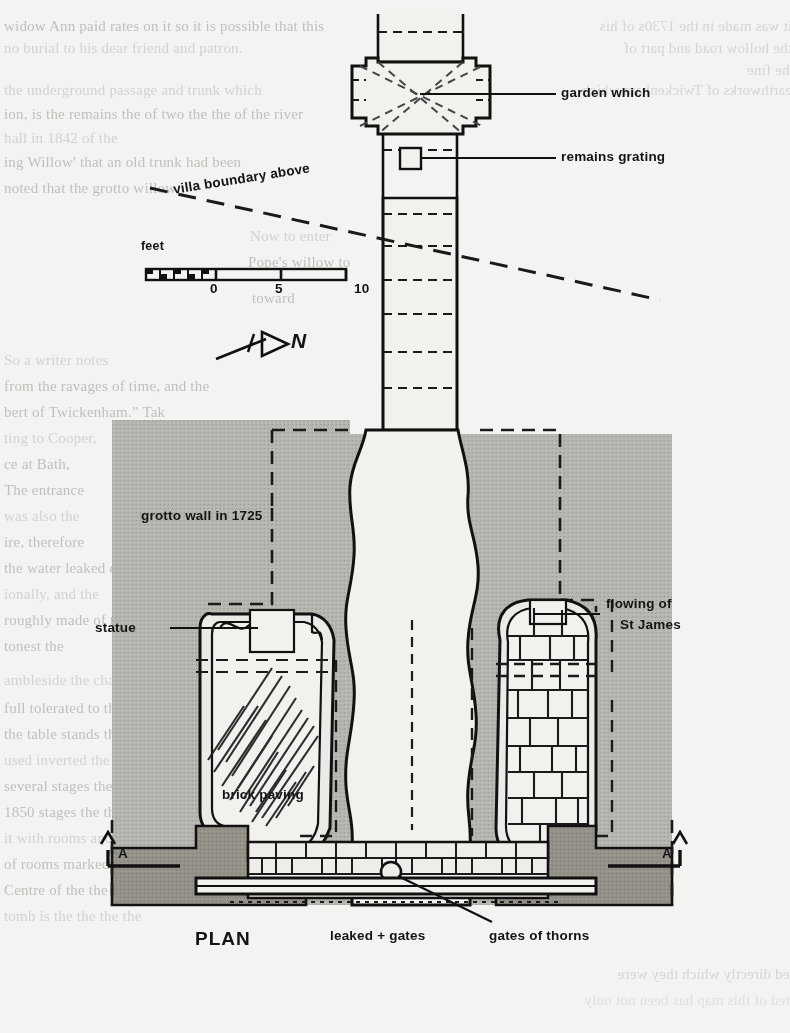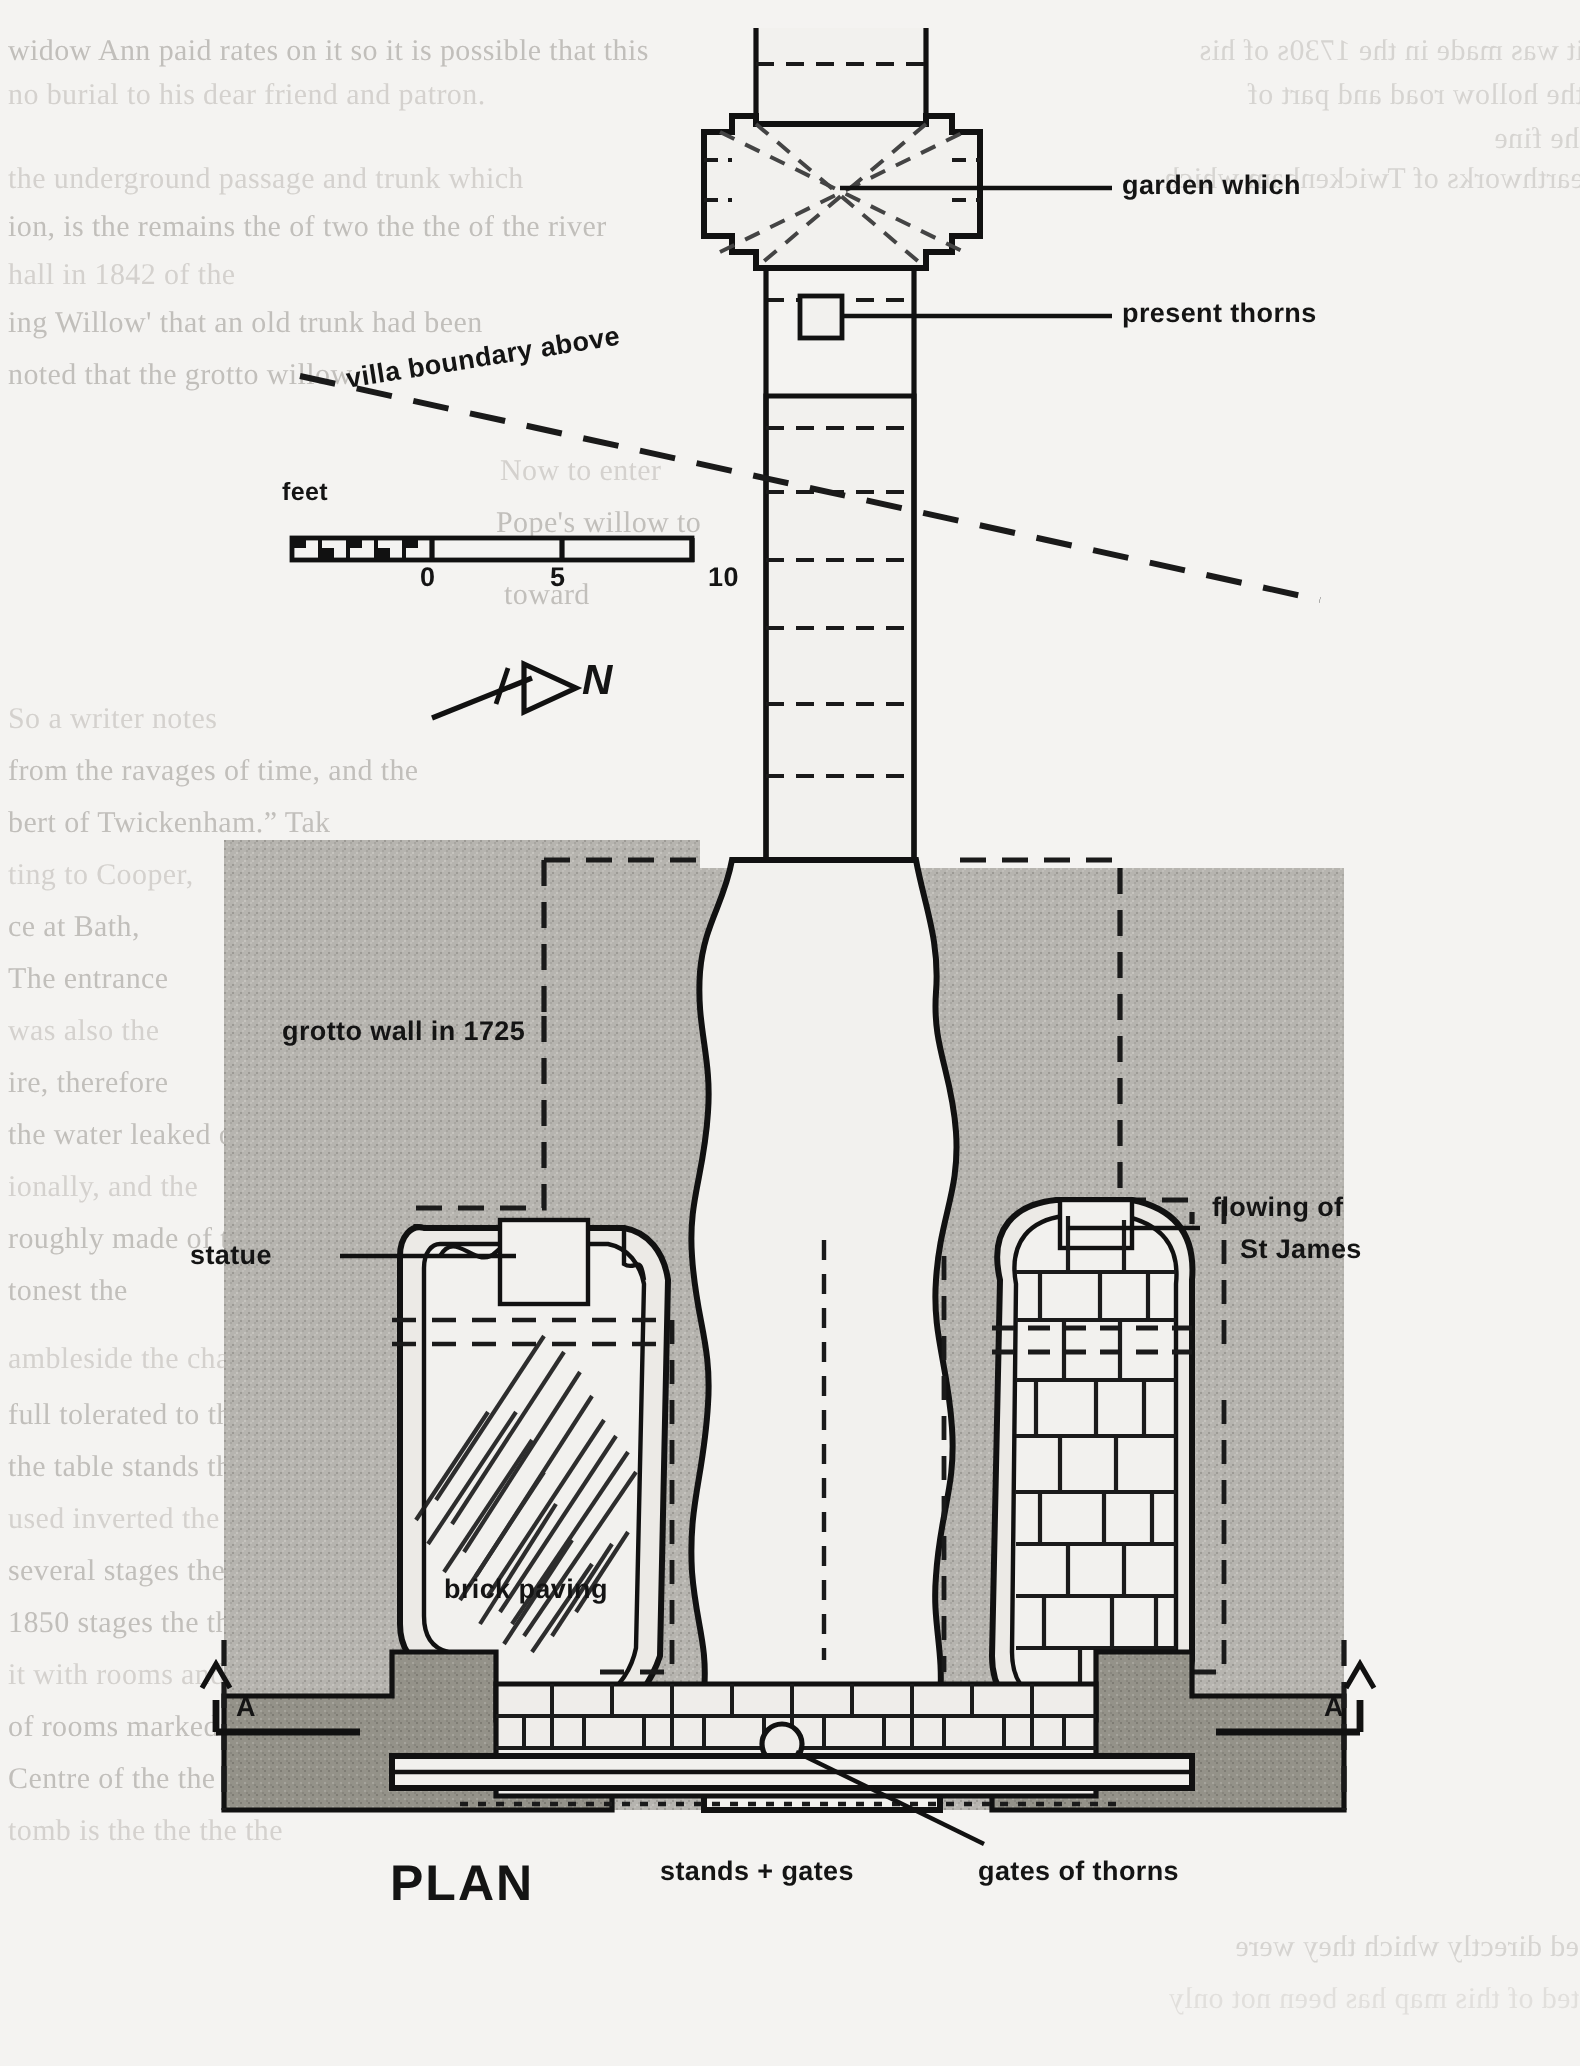--- a/index.html
+++ b/index.html
@@ -21,21 +21,21 @@
   }
   .bleed.rev{transform:scaleX(-1);opacity:.5;}
   .bleed.lt{color:#cfccc8;}
   svg#plan{position:absolute;left:0;top:0;}
   .lbl{
     position:absolute;font-family:"Liberation Sans",sans-serif;
     font-weight:bold;color:#141414;font-size:13.5px;
     letter-spacing:.2px;white-space:nowrap;
   }
   .lbl.small{font-size:12.5px;}
-  .lbl.plan{font-size:25px;letter-spacing:1px;}
+  .lbl.plan{font-size:19px;letter-spacing:1px;}
   .lbl.rot{transform:rotate(-9deg);transform-origin:left top;}
   .lbl.n{font-size:21px;font-weight:bold;font-style:italic;}
 </style>
 </head>
 <body>
 
 <div id="page">
 
   <div id="bleed-layer">
       <div class="bleed" style="left: 4px; top: 18px;">widow Ann paid rates on it so it is possible that this</div>
@@ -401,41 +401,41 @@
     </g>
     <g>
       <path d="M608,866 L680,866" stroke="#111" stroke-width="3.4" fill="none"></path>
       <path d="M680,866 L680,850" stroke="#111" stroke-width="3.4" fill="none"></path>
       <path d="M673,844 L680,832 L687,844" stroke="#111" stroke-width="2.6" fill="none"></path>
     </g>
   </svg>
 
   <div class="lbl" style="left:561px;top:85px">garden which</div>
 
-  <div class="lbl" style="left:561px;top:149px">present thorns</div>
+  <div class="lbl" style="left:561px;top:149px">remains grating</div>
 
   <div class="lbl rot" style="left:172px;top:182px">villa boundary above</div>
 
   <div class="lbl small" style="left:141px;top:239px">feet</div>
   <div class="lbl" style="left:210px;top:281px">0</div>
   <div class="lbl" style="left:275px;top:281px">5</div>
   <div class="lbl" style="left:354px;top:281px">10</div>
 
   <div class="lbl n" style="left:291px;top:329px">N</div>
 
   <div class="lbl" style="left:141px;top:508px">grotto wall in 1725</div>
 
   <div class="lbl" style="left:95px;top:620px">statue</div>
 
   <div class="lbl" style="left:606px;top:596px">flowing of</div>
   <div class="lbl" style="left:620px;top:617px">St James</div>
 
   <div class="lbl" style="left:222px;top:787px">brick paving</div>
 
-  <div class="lbl" style="left:330px;top:928px">stands + gates</div>
+  <div class="lbl" style="left:330px;top:928px">leaked + gates</div>
 
   <div class="lbl" style="left:489px;top:928px">gates of thorns</div>
 
   <div class="lbl plan" style="left:195px;top:928px">PLAN</div>
 
   <div class="lbl" style="left:118px;top:846px">A</div>
   <div class="lbl" style="left:662px;top:846px">A</div>
 
 </div>
 

